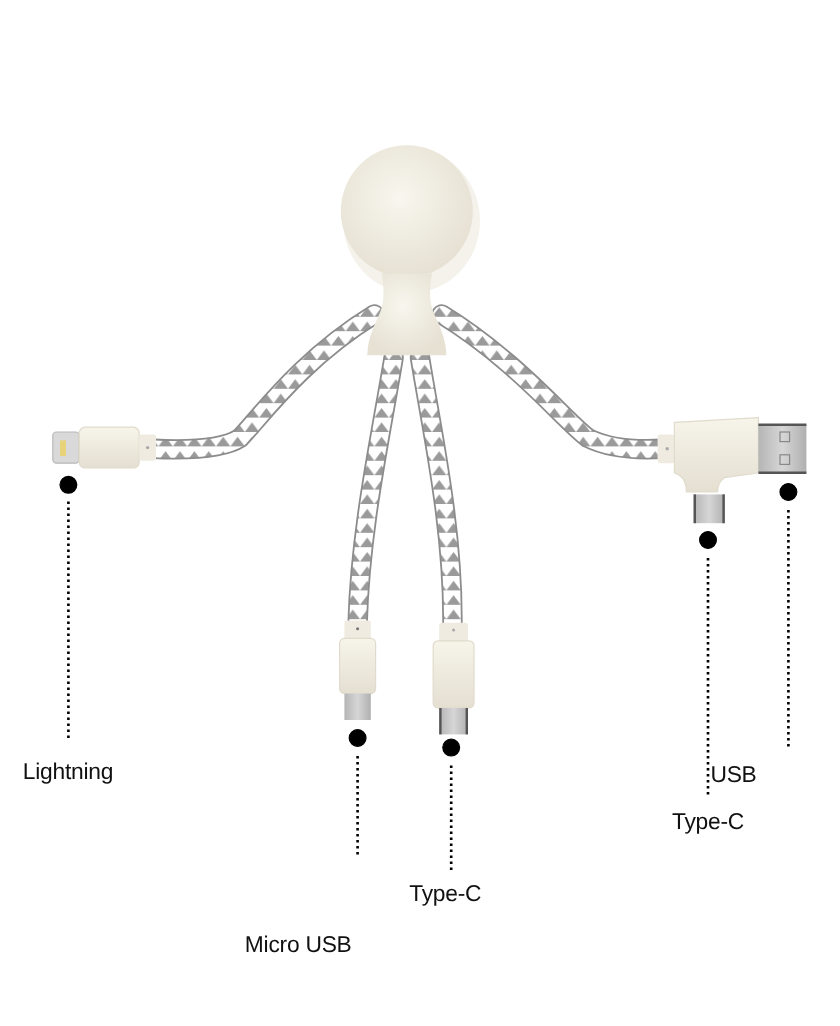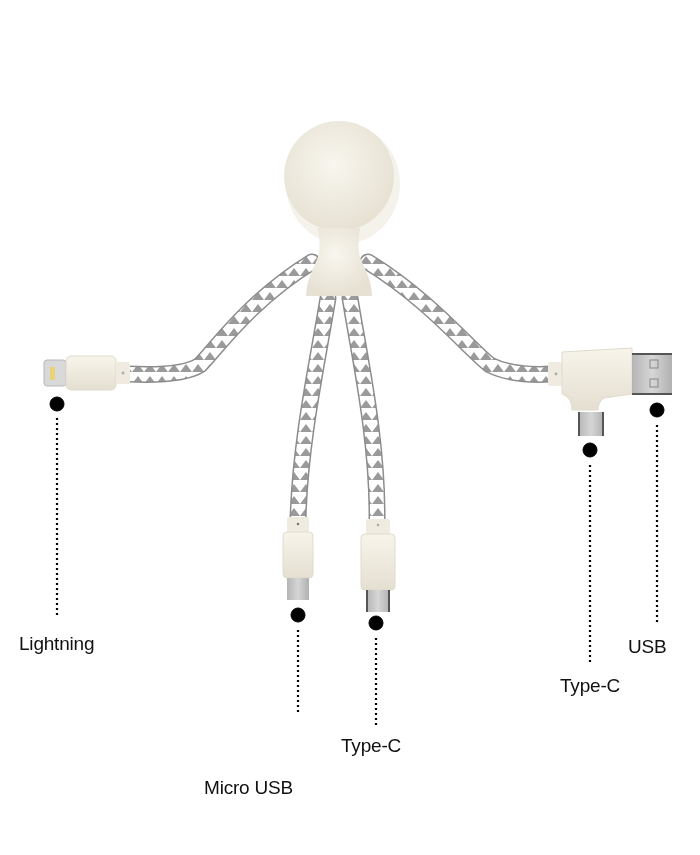--- a/index.html
+++ b/index.html
@@ -106,14 +106,14 @@
 
       <circle cx="657" cy="410" r="7"></circle>
       <line x1="657" y1="425" x2="657" y2="622" stroke-width="2.2" stroke-dasharray="2,3"></line>
     </g>
   </svg>
 
   <div class="label" style="left:19px; top:633px;">Lightning</div>
   <div class="label" style="left:204px; top:777px;">Micro USB</div>
   <div class="label" style="left:341px; top:735px;">Type-C</div>
   <div class="label" style="left:560px; top:675px;">Type-C</div>
-  <div class="label" style="left:628px; top:636px;">USB</div>
+  <div class="label" style="left:592px; top:636px;">USB</div>
 </div>
 
 </body></html>

